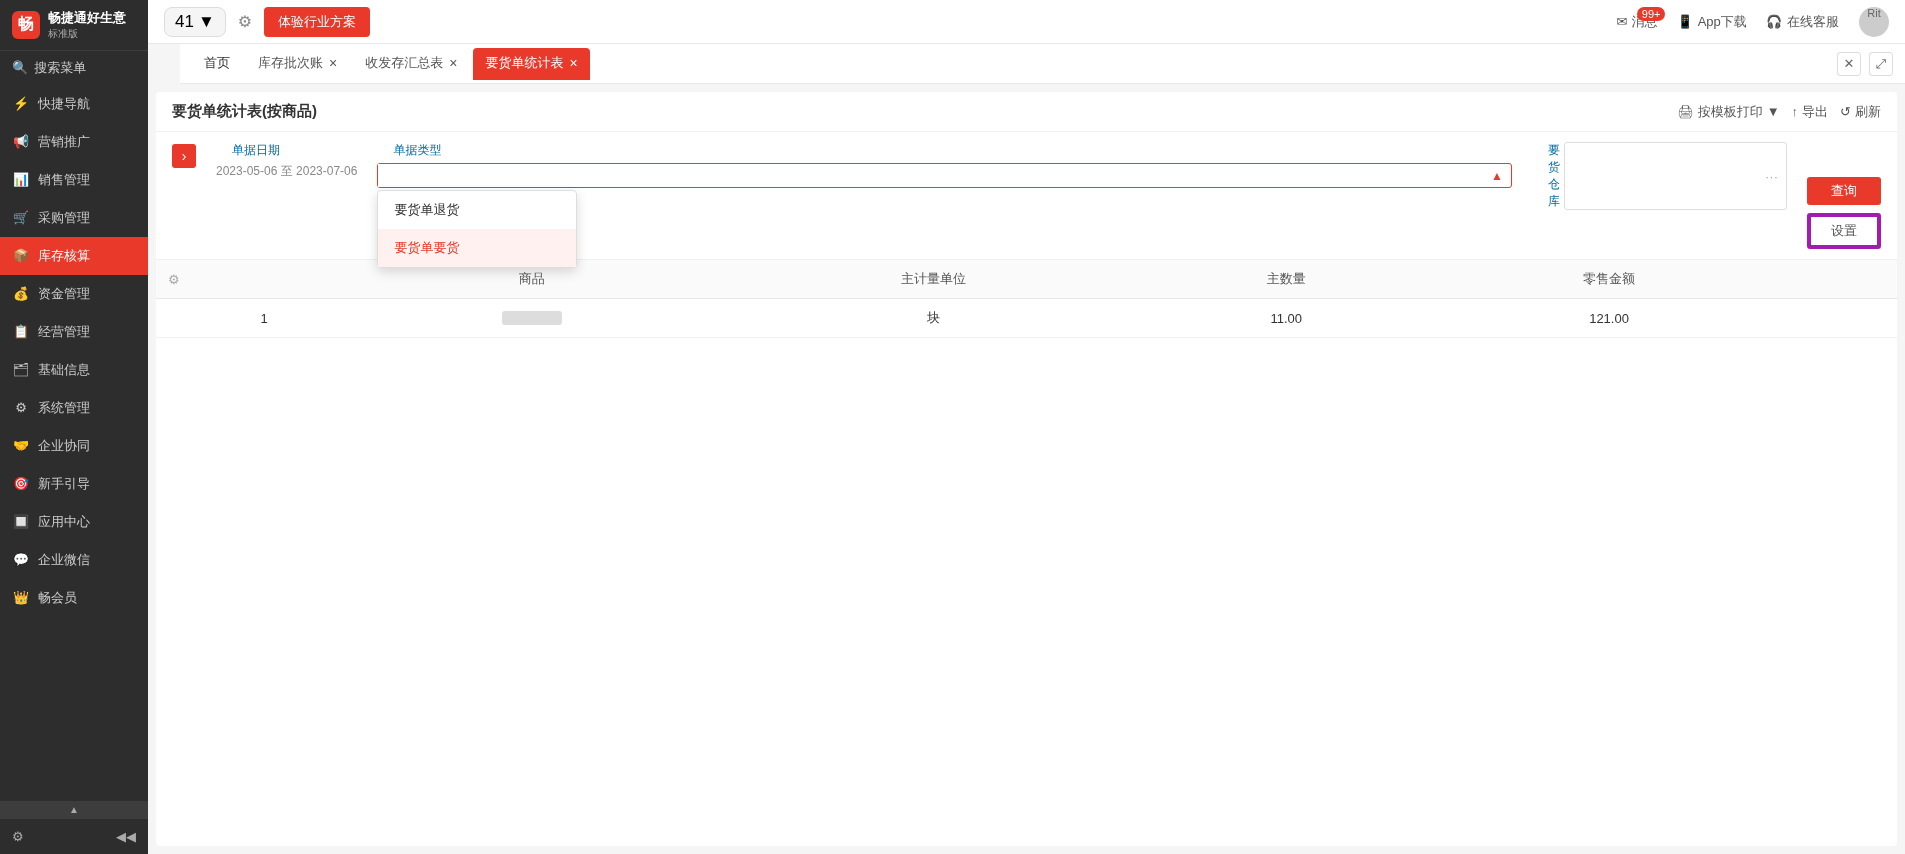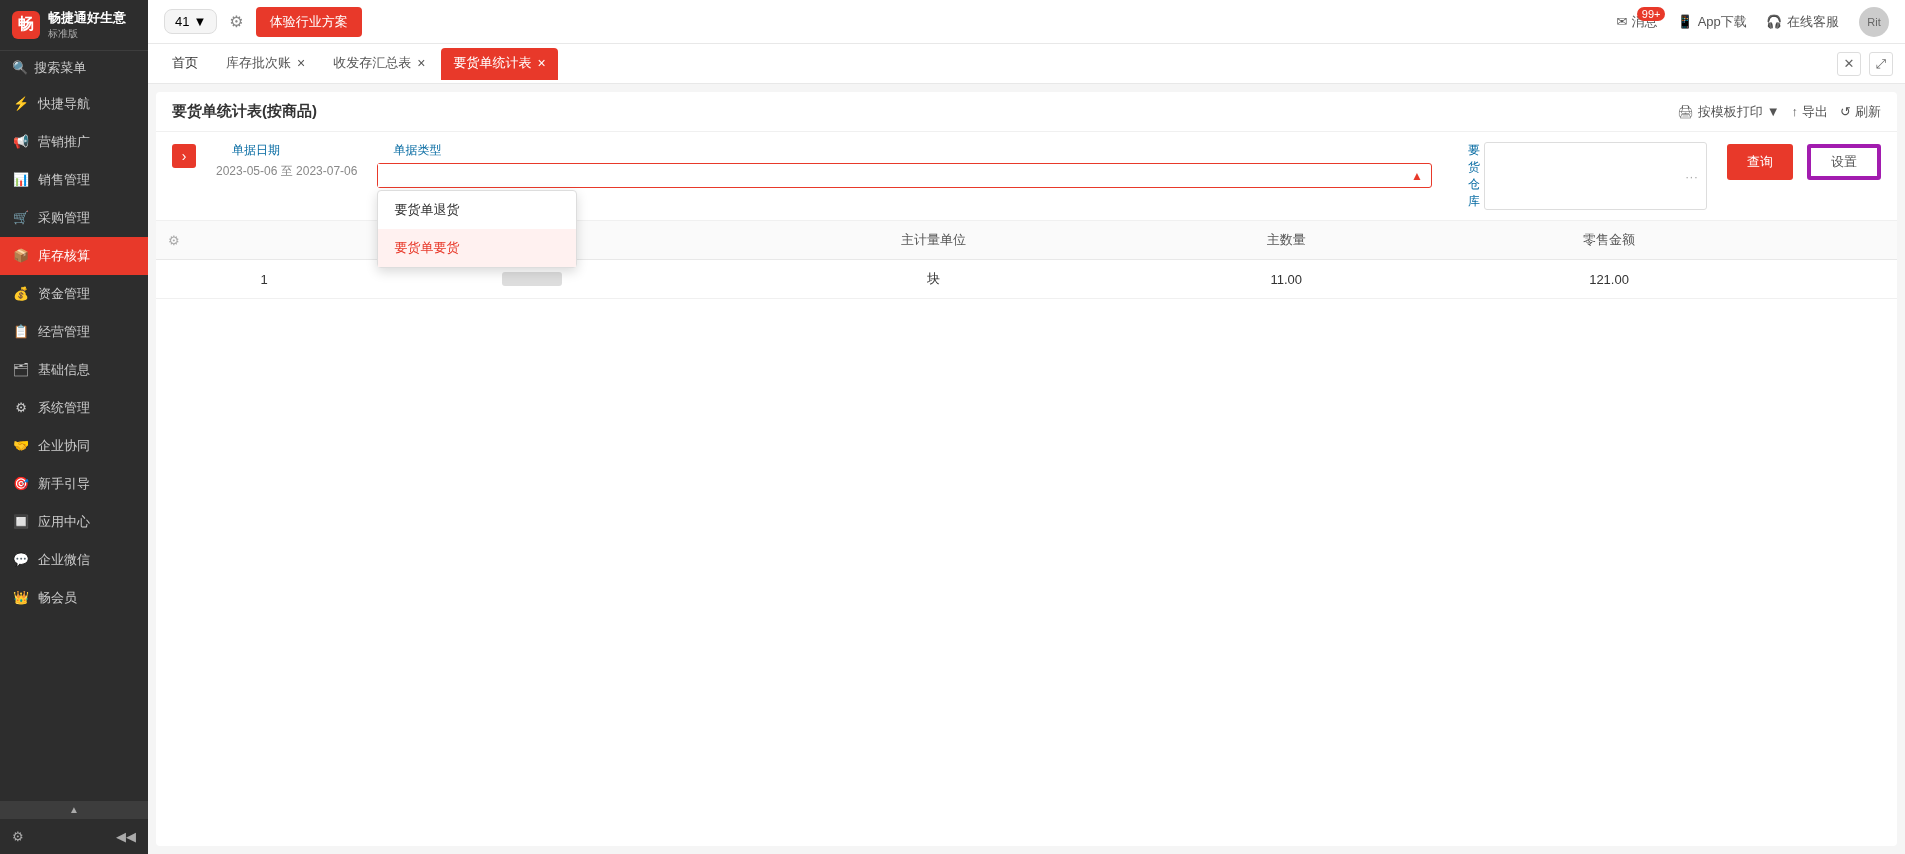--- a/index.html
+++ b/index.html
@@ -101,21 +101,21 @@
     }
     .store-selector {
       display: flex;
       align-items: center;
       gap: 4px;
       background: #f5f5f5;
       border: 1px solid #ddd;
       border-radius: 8px;
       padding: 4px 10px;
       cursor: pointer;
-      font-size: 13px;
+      font-size: 17px;
     }
     .industry-btn {
       background: #e8392a;
       color: #fff;
       border: none;
       border-radius: 4px;
       padding: 6px 14px;
       cursor: pointer;
       font-size: 13px;
     }
@@ -153,20 +153,21 @@
     
     .tab-bar {
       background: #fff;
       border-bottom: 1px solid #e8e8e8;
       display: flex;
       align-items: center;
       padding: 0 12px;
       height: 40px;
       flex-shrink: 0;
       gap: 4px;
+      margin-left: 32px;
     }
     .tab-item {
       display: flex;
       align-items: center;
       padding: 6px 12px;
       cursor: pointer;
       font-size: 13px;
       color: #555;
       border-radius: 4px 4px 0 0;
       gap: 6px;
@@ -367,23 +368,23 @@
       font-size: 13px;
     }
     .warehouse-more-btn {
       padding: 4px 8px;
       cursor: pointer;
       color: #aaa;
     }
 
     .filter-actions {
       display: flex;
-      flex-direction: row;
-      gap: 14px;
-      margin-top: 2px;
+      flex-direction: column;
+      gap: 8px;
+      margin-top: 35px;
     }
     .query-btn {
       background: #e8392a;
       color: #fff;
       border: none;
       border-radius: 3px;
       padding: 5px 20px;
       cursor: pointer;
       font-size: 13px;
     }
@@ -570,21 +571,21 @@
       </div>
       <div class="header-action">
         <span>📱</span>
         <span>App下载</span>
       </div>
       <div class="header-action">
         <span>🎧</span>
         <span>在线客服</span>
       </div>
       <div class="header-action">
-        <div class="avatar" style="background:#ccc;display:flex;align-items:center;justify-content:center;font-size:11px;color:#666;">
+        <div class="avatar" style="background:#ccc;display:flex;justify-content:center;font-size:11px;color:#666;">
           <span>Rit</span>
         </div>
       </div>
     </div>
   </div>
 
   <div class="tab-bar">
     <div class="tab-item home">
       <span>首页</span>
     </div>

